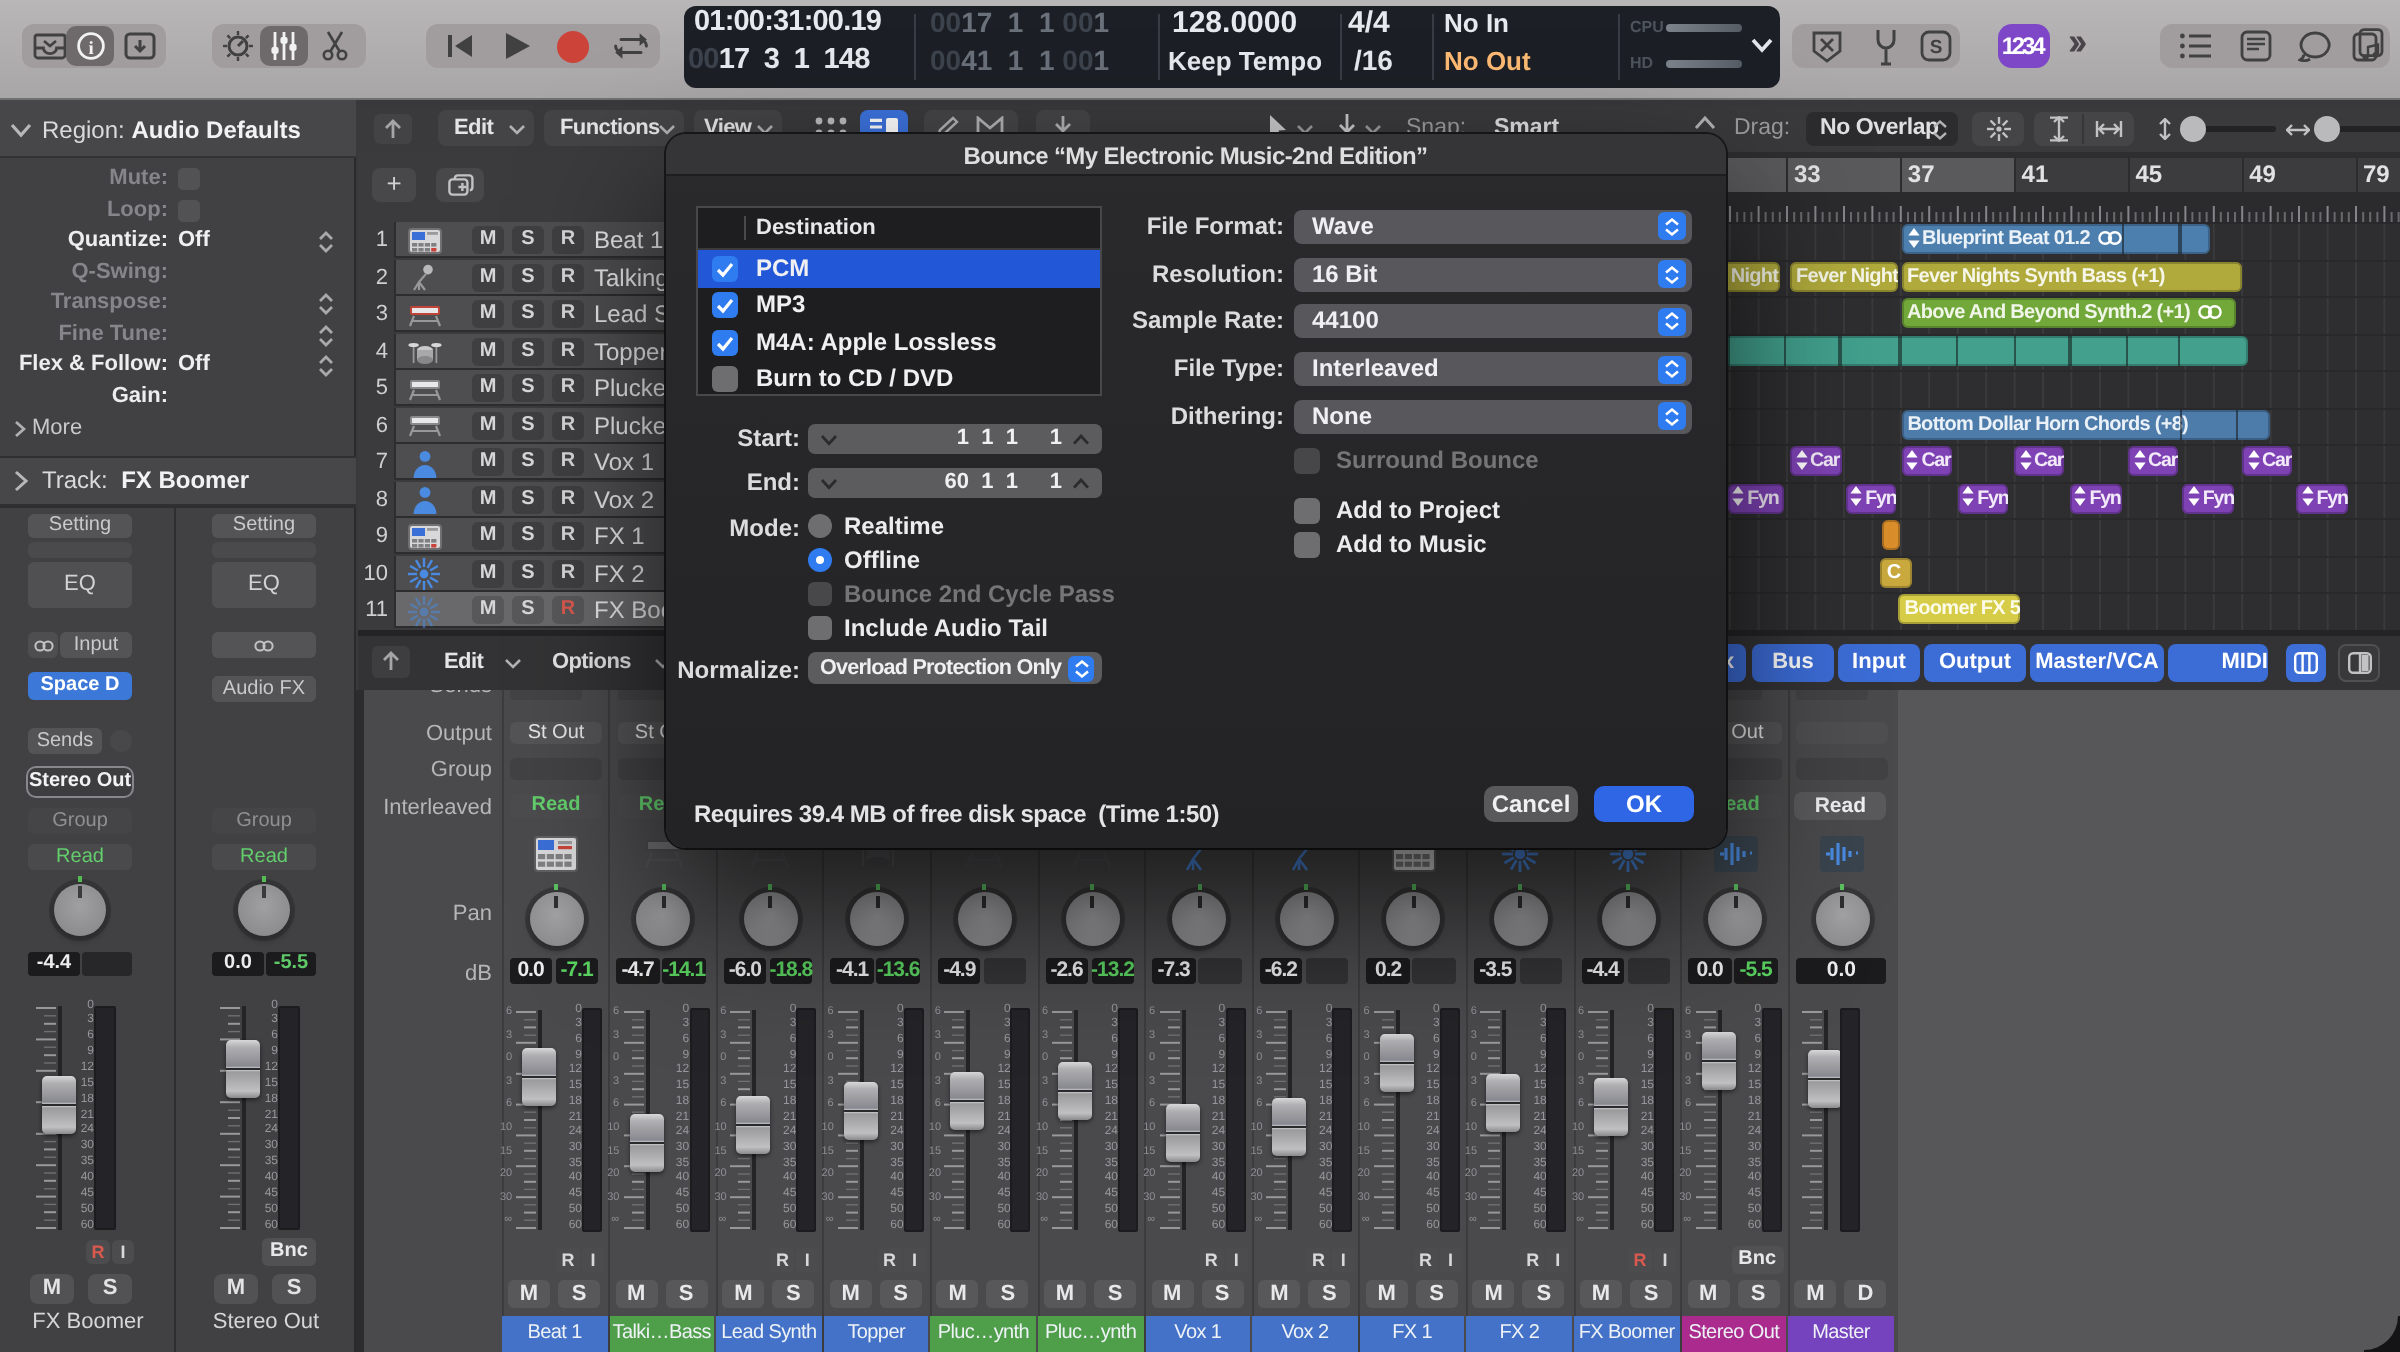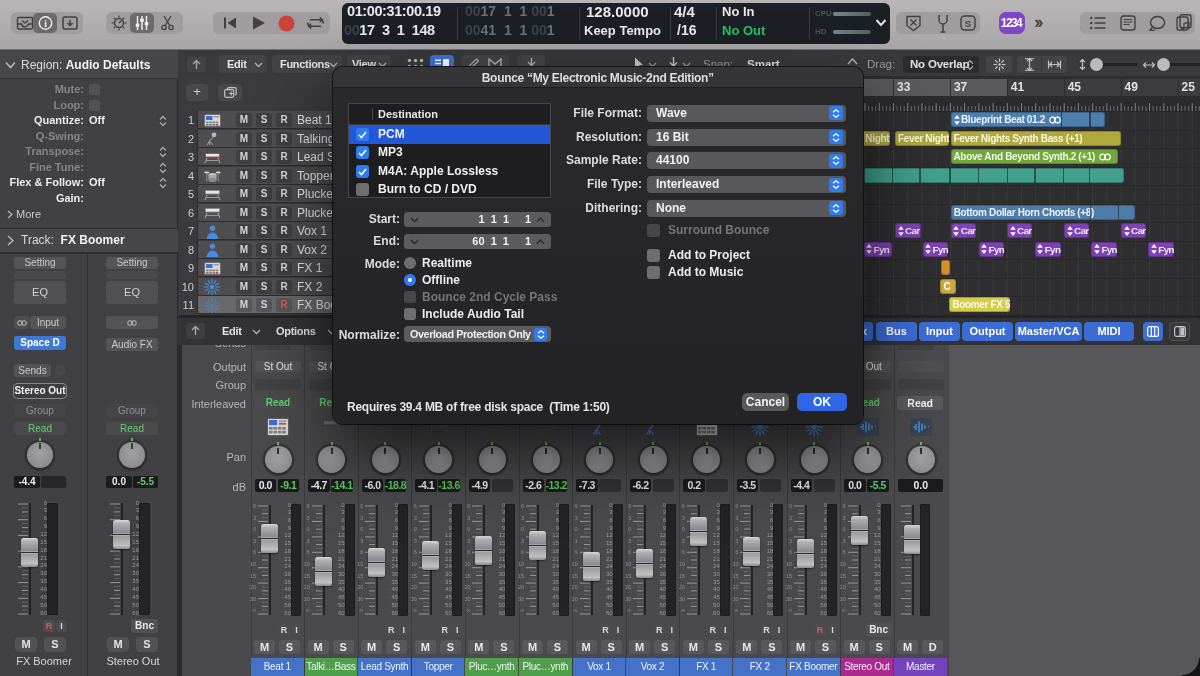--- a/index.html
+++ b/index.html
@@ -86,21 +86,21 @@
 <div style="position:absolute;left:670px;top:7px;width:1px;height:33px;background:#383d45;"></div>
 <div style="position:absolute;left:716px;top:7px;width:1px;height:33px;background:#383d45;"></div>
 <div style="position:absolute;left:809px;top:7px;width:1px;height:33px;background:#383d45;"></div>
 <div style="position:absolute;left:465px;top:2px;height:19px;line-height:19px;font-size:14px;font-weight:bold;color:#e6e9ed;"><span style="color:#3d434c">00</span><span style="color:#6b717a">17&nbsp;&nbsp;1&nbsp;&nbsp;1&nbsp;</span><span style="color:#3d434c">00</span><span style="color:#6b717a">1</span></div>
 <div style="position:absolute;left:465px;top:21px;height:19px;line-height:19px;font-size:14px;font-weight:bold;color:#e6e9ed;"><span style="color:#3d434c">00</span><span style="color:#6b717a">41&nbsp;&nbsp;1&nbsp;&nbsp;1&nbsp;</span><span style="color:#3d434c">00</span><span style="color:#6b717a">1</span></div>
 <div style="position:absolute;left:586px;top:2px;height:19px;line-height:19px;font-size:15px;font-weight:bold;color:#e6e9ed;">128.0000</div>
 <div style="position:absolute;left:584px;top:21px;height:19px;line-height:19px;font-size:13px;font-weight:bold;color:#e6e9ed;">Keep Tempo</div>
 <div style="position:absolute;left:674px;top:2px;height:19px;line-height:19px;font-size:15px;font-weight:bold;color:#e6e9ed;">4/4</div>
 <div style="position:absolute;left:677px;top:21px;height:19px;line-height:19px;font-size:14px;font-weight:bold;color:#e6e9ed;">/16</div>
 <div style="position:absolute;left:722px;top:2px;height:19px;line-height:19px;font-size:13px;font-weight:bold;color:#e6e9ed;">No In</div>
-<div style="position:absolute;left:722px;top:21px;height:19px;line-height:19px;font-size:13px;font-weight:bold;color:#22c55e;">No Out</div>
+<div style="position:absolute;left:722px;top:21px;height:19px;line-height:19px;font-size:13px;font-weight:bold;color:#fdba74;">No Out</div>
 <div style="position:absolute;left:815px;top:9px;font-size:8px;font-weight:bold;color:#4e545c;">CPU</div>
 <div style="position:absolute;left:815px;top:27px;font-size:8px;font-weight:bold;color:#4e545c;">HD</div>
 <div style="position:absolute;left:833px;top:12px;width:38px;height:3.5px;border-radius:2px;background:linear-gradient(90deg,#7e848c,#565c64);"></div>
 <div style="position:absolute;left:833px;top:30px;width:38px;height:3.5px;border-radius:2px;background:linear-gradient(90deg,#7e848c,#565c64);"></div>
 <svg class="a" style="left:875px;top:19px" width="12" height="8" viewBox="0 0 12 8">
     <path d="M1.5 1 L6 6 L10.5 1" fill="none" stroke="#e2e5e9" stroke-width="1.9"></path>
   </svg>
 <svg class="a" style="left:905px;top:15px" width="17" height="17" viewBox="0 0 17 17">
 <path d="M2 1.5 h13 v9 l-6.5 5 l-6.5 -5 z" fill="none" stroke="#414142" stroke-width="1.4"></path>
 <path d="M5.5 4.5 l6 6 M11.5 4.5 l-6 6" stroke="#414142" stroke-width="1.4"></path>
@@ -611,21 +611,21 @@
 <div style="position:absolute;left:897.0px;top:79px;height:17px;line-height:17px;font-size:12px;font-weight:bold;color:#e2e2e4;">33</div>
 <div style="position:absolute;left:949.9px;top:79px;width:1px;height:17px;background:#2c2c2e;"></div>
 <div style="position:absolute;left:953.9px;top:79px;height:17px;line-height:17px;font-size:12px;font-weight:bold;color:#e2e2e4;">37</div>
 <div style="position:absolute;left:1006.8px;top:79px;width:1px;height:17px;background:#2c2c2e;"></div>
 <div style="position:absolute;left:1010.8px;top:79px;height:17px;line-height:17px;font-size:12px;font-weight:bold;color:#e2e2e4;">41</div>
 <div style="position:absolute;left:1063.7px;top:79px;width:1px;height:17px;background:#2c2c2e;"></div>
 <div style="position:absolute;left:1067.7px;top:79px;height:17px;line-height:17px;font-size:12px;font-weight:bold;color:#e2e2e4;">45</div>
 <div style="position:absolute;left:1120.6px;top:79px;width:1px;height:17px;background:#2c2c2e;"></div>
 <div style="position:absolute;left:1124.6px;top:79px;height:17px;line-height:17px;font-size:12px;font-weight:bold;color:#e2e2e4;">49</div>
 <div style="position:absolute;left:1177.5px;top:79px;width:1px;height:17px;background:#2c2c2e;"></div>
-<div style="position:absolute;left:1181.5px;top:79px;height:17px;line-height:17px;font-size:12px;font-weight:bold;color:#e2e2e4;">25</div>
+<div style="position:absolute;left:1181.5px;top:79px;height:17px;line-height:17px;font-size:12px;font-weight:bold;color:#e2e2e4;">79</div>
 <div style="position:absolute;left:480px;top:96px;width:720px;height:15px;background:#2b2b2d;"></div>
 <svg class="a" style="left:480px;top:96px" width="720" height="15" viewBox="0 0 720 15">
     <rect x="356.1" y="7" width="1" height="8" fill="#86868a"></rect>
     <rect x="359.7" y="10" width="1" height="5" fill="#6a6a6e"></rect>
     <rect x="363.2" y="10" width="1" height="5" fill="#6a6a6e"></rect>
     <rect x="366.8" y="10" width="1" height="5" fill="#6a6a6e"></rect>
     <rect x="370.3" y="7" width="1" height="8" fill="#86868a"></rect>
     <rect x="373.9" y="10" width="1" height="5" fill="#6a6a6e"></rect>
     <rect x="377.4" y="10" width="1" height="5" fill="#6a6a6e"></rect>
     <rect x="381.0" y="10" width="1" height="5" fill="#6a6a6e"></rect>
@@ -893,21 +893,21 @@
   </svg>
 <div style="position:absolute;left:276px;top:322px;height:18px;line-height:18px;font-size:11px;font-weight:bold;letter-spacing:-0.3px;color:#e4e4e6;">Options</div>
 <svg class="a" style="left:327px;top:329px" width="9" height="6" viewBox="0 0 9 6">
     <path d="M1 1 L4.5 4.5 L8 1" fill="none" stroke="#b2b2b4" stroke-width="1.3"></path>
   </svg>
 <div style="position:absolute;left:855px;top:322px;width:18px;height:19px;background:#3c6cd6;border-radius:4px;color:#fff;font-size:11px;font-weight:bold;text-align:center;line-height:19px;">x</div>
 <div style="position:absolute;left:876px;top:322px;width:41px;height:19px;background:#3c6cd6;border-radius:4px;color:#fff;font-size:11px;font-weight:bold;text-align:center;line-height:19px;">Bus</div>
 <div style="position:absolute;left:919px;top:322px;width:41px;height:19px;background:#3c6cd6;border-radius:4px;color:#fff;font-size:11px;font-weight:bold;text-align:center;line-height:19px;">Input</div>
 <div style="position:absolute;left:962px;top:322px;width:51px;height:19px;background:#3c6cd6;border-radius:4px;color:#fff;font-size:11px;font-weight:bold;text-align:center;line-height:19px;">Output</div>
 <div style="position:absolute;left:1015px;top:322px;width:67px;height:19px;background:#3c6cd6;border-radius:4px;color:#fff;font-size:11px;font-weight:bold;text-align:center;line-height:19px;">Master/VCA</div>
-<div style="position:absolute;left:1084px;top:322px;width:50px;height:19px;background:#3c6cd6;border-radius:4px;color:#fff;font-size:11px;font-weight:bold;text-align:center;line-height:19px;">MIDI</div>
+<div style="position:absolute;left:1084px;top:322px;width:50px;height:19px;background:#3c6cd6;border-radius:4px;color:#fff;font-size:11px;font-weight:bold;text-align:right;line-height:19px;">MIDI</div>
 <div style="position:absolute;left:1143px;top:322px;width:20px;height:19px;background:#3e6fd9;border-radius:4px;"></div>
 <svg class="a" style="left:1147px;top:326px" width="12" height="11" viewBox="0 0 12 11">
     <rect x="0.6" y="0.6" width="10.8" height="9.8" rx="2" fill="none" stroke="#fff" stroke-width="1.2"></rect>
     <path d="M4.3 1 v9 M7.7 1 v9" stroke="#fff" stroke-width="1.2"></path>
   </svg>
 <div style="position:absolute;left:1169px;top:322px;width:21px;height:19px;background:#39393b;border-radius:4px;border:1px solid #505052;"></div>
 <svg class="a" style="left:1174px;top:326px" width="12" height="11" viewBox="0 0 12 11">
     <rect x="0.6" y="0.6" width="10.8" height="9.8" rx="2" fill="none" stroke="#c2c2c4" stroke-width="1.2"></rect>
     <path d="M6 1 v9" stroke="#c2c2c4" stroke-width="1.2"></path>
     <rect x="6.8" y="1.5" width="3.5" height="8" fill="#c2c2c4"></rect>
@@ -941,21 +941,21 @@
       <rect x="2" y="12.8" width="3.6" height="2.6"></rect>
       <rect x="6.4" y="12.8" width="3.6" height="2.6"></rect>
       <rect x="10.8" y="12.8" width="3.6" height="2.6"></rect>
       <rect x="15.2" y="12.8" width="3.6" height="2.6"></rect>
     </g>
   </svg>
 <div style="position:absolute;left:264.5px;top:446px;width:27px;height:27px;border-radius:50%;background:radial-gradient(circle at 50% 42%,#a2a2a4,#87878a);box-shadow:0 0 0 2.5px rgba(40,40,42,.55),0 2px 3px rgba(0,0,0,.4);"></div>
 <div style="position:absolute;left:277.0px;top:448px;width:2px;height:6px;background:#2e2e30;"></div>
 <div style="position:absolute;left:277.0px;top:441.5px;width:2px;height:3.5px;background:#5bc160;"></div>
 <div style="position:absolute;left:254.5px;top:479px;width:21.5px;height:13px;background:#1b1b1d;border-radius:2px;color:#ececee;font-size:10.5px;font-weight:bold;text-align:center;line-height:13px;letter-spacing:-0.5px;">0.0</div>
-<div style="position:absolute;left:277.5px;top:479px;width:21.5px;height:13px;background:#1b1b1d;border-radius:2px;color:#5ad160;font-size:10.5px;font-weight:bold;text-align:center;line-height:13px;letter-spacing:-0.5px;">-9.1</div>
+<div style="position:absolute;left:277.5px;top:479px;width:21.5px;height:13px;background:#1b1b1d;border-radius:2px;color:#5ad160;font-size:10.5px;font-weight:bold;text-align:center;line-height:13px;letter-spacing:-0.5px;">-7.1</div>
 <svg class="a" style="left:256.0px;top:505px" width="13" height="112" viewBox="0 0 13 112">
     <path d="M2 1.0 h10" stroke="#98989a" stroke-width="1"></path>
     <path d="M6 4.9 h6" stroke="#707072" stroke-width="0.7"></path>
     <path d="M6 8.7 h6" stroke="#98989a" stroke-width="1"></path>
     <path d="M6 12.6 h6" stroke="#707072" stroke-width="0.7"></path>
     <path d="M2 16.4 h10" stroke="#98989a" stroke-width="1"></path>
     <path d="M6 20.3 h6" stroke="#707072" stroke-width="0.7"></path>
     <path d="M6 24.1 h6" stroke="#98989a" stroke-width="1"></path>
     <path d="M6 28.0 h6" stroke="#707072" stroke-width="0.7"></path>
     <path d="M2 31.9 h10" stroke="#98989a" stroke-width="1"></path>

